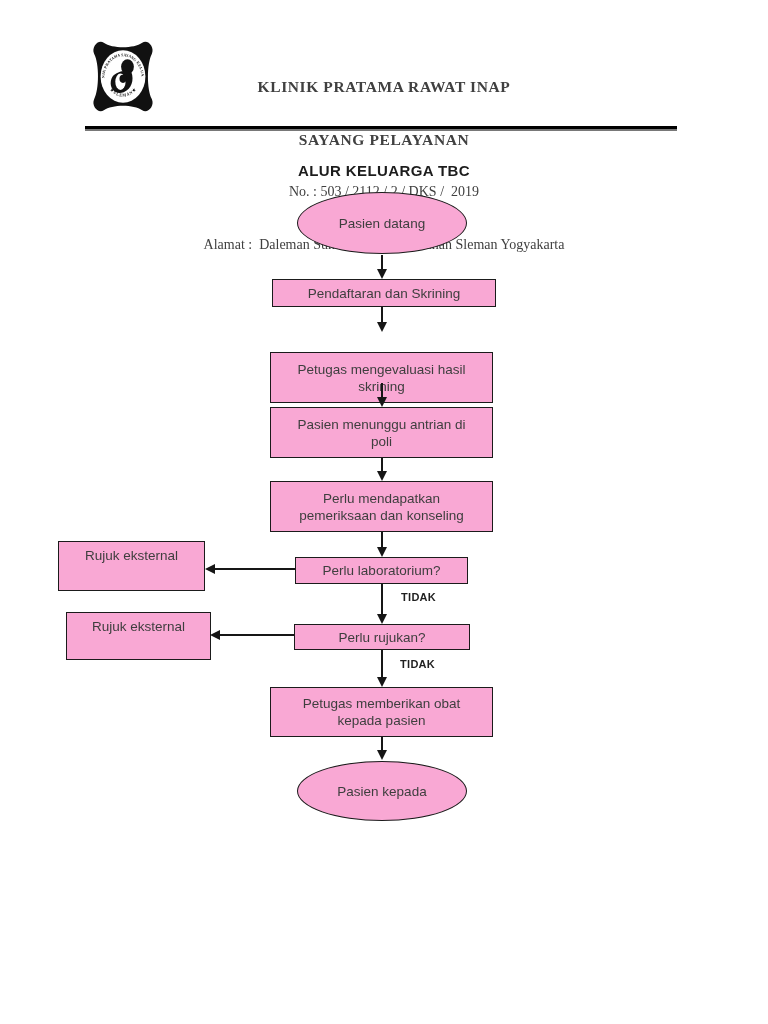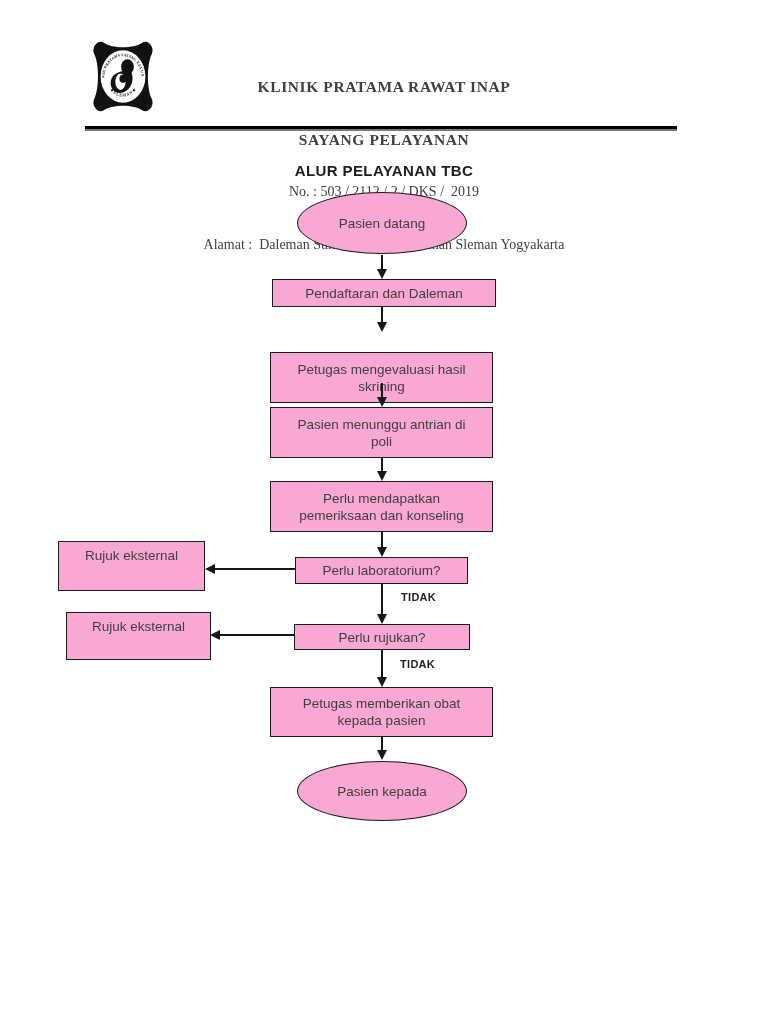--- a/index.html
+++ b/index.html
@@ -135,28 +135,28 @@
   <div class="header-text">
     <div class="h-line1">KLINIK PRATAMA RAWAT INAP</div>
     <div class="h-line2">SAYANG PELAYANAN</div>
     <div class="h-line3">No. : 503 / 2112 / 2 / DKS /  2019</div>
     <div class="h-line4">Alamat :  Daleman Sumberharjo Prambanan Sleman Yogyakarta</div>
     <div class="h-line5">Telp. 085740282292</div>
   </div>
 
   <div class="header-rule"></div>
 
-  <div class="fc-title">ALUR PELAYANAN TBC</div>
+  <div class="fc-title">ALUR KELUARGA TBC</div>
 
   <div class="node ellipse" style="left:297px; top:192px; width:170px; height:62px;">
     <span>Pasien datang</span>
   </div>
 
   <div class="node" style="left:272px; top:279px; width:224px; height:28px;">
-    <span>Pendaftaran dan Daleman</span>
+    <span>Pendaftaran dan Skrining</span>
   </div>
 
   <div class="node" style="left:270px; top:352px; width:223px; height:51px; padding:0 18px;">
     <span>Petugas mengevaluasi hasil skrining</span>
   </div>
 
   <div class="node" style="left:270px; top:407px; width:223px; height:51px; padding:0 22px;">
     <span>Pasien menunggu antrian di poli</span>
   </div>
 

